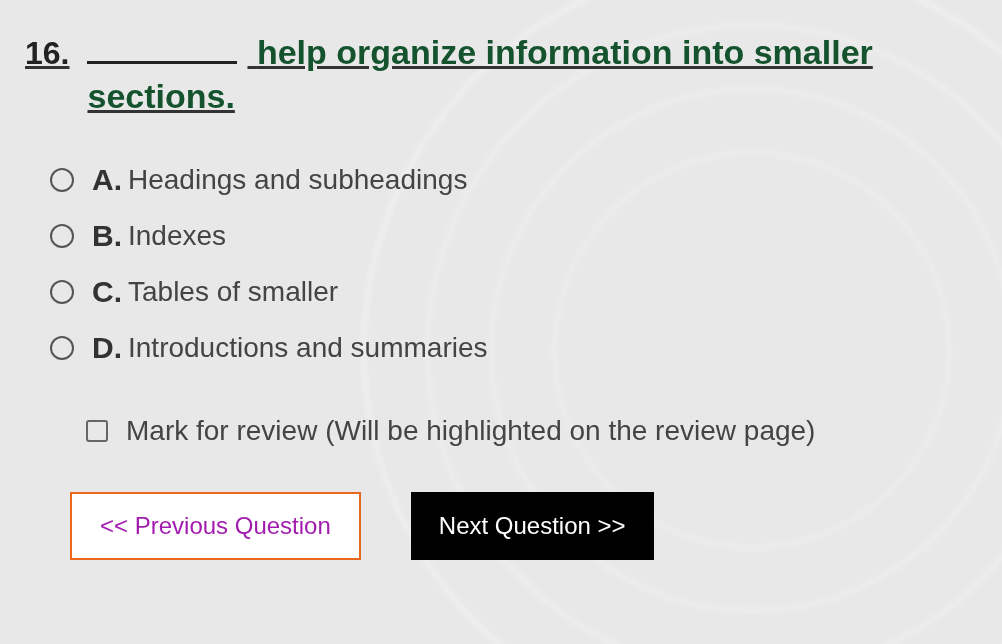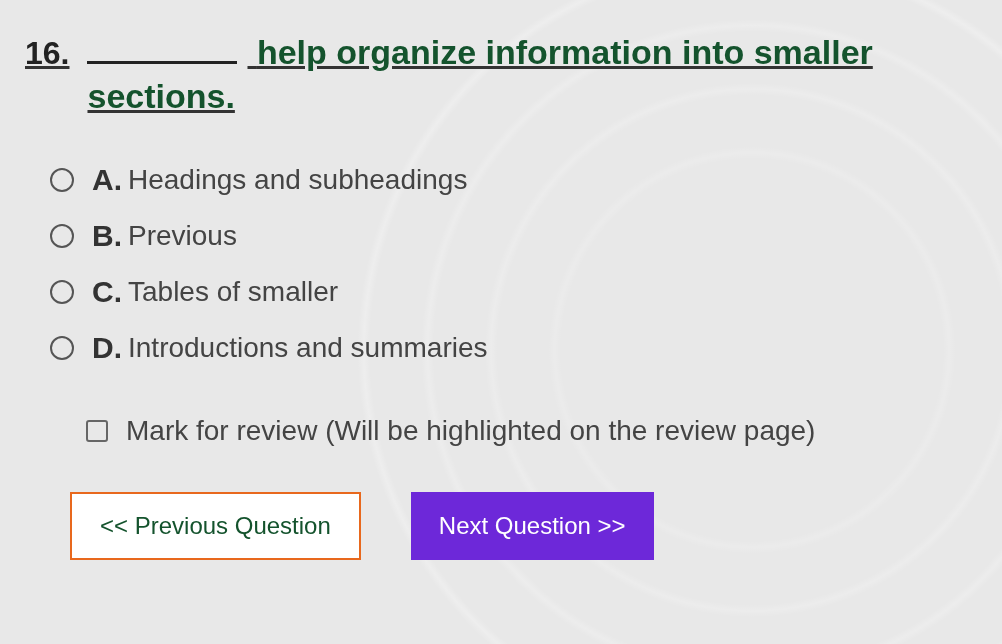--- a/index.html
+++ b/index.html
@@ -112,25 +112,25 @@
     }
     .btn {
       padding: 18px 28px;
       font-size: 24px;
       border: none;
       cursor: pointer;
       font-family: inherit;
     }
     .btn-prev {
       background: #fff;
-      color: #14532d;
+      color: #a21caf;
       border: 2px solid #e8681d;
     }
     .btn-next {
-      background: #6d28d9;
+      background: #000000;
       color: #fff;
     }
   </style>
 </head>
 <body>
 
 <div class="content">
 
   <div class="question-row">
     <span class="qnum">16.</span>
@@ -142,21 +142,21 @@
 
   <div class="options">
     <div class="option">
       <span class="radio"></span>
       <span class="opt-letter">A.</span>
       <span class="opt-text">Headings and subheadings</span>
     </div>
     <div class="option">
       <span class="radio"></span>
       <span class="opt-letter">B.</span>
-      <span class="opt-text">Previous</span>
+      <span class="opt-text">Indexes</span>
     </div>
     <div class="option">
       <span class="radio"></span>
       <span class="opt-letter">C.</span>
       <span class="opt-text">Tables of smaller</span>
     </div>
     <div class="option">
       <span class="radio"></span>
       <span class="opt-letter">D.</span>
       <span class="opt-text">Introductions and summaries</span>

